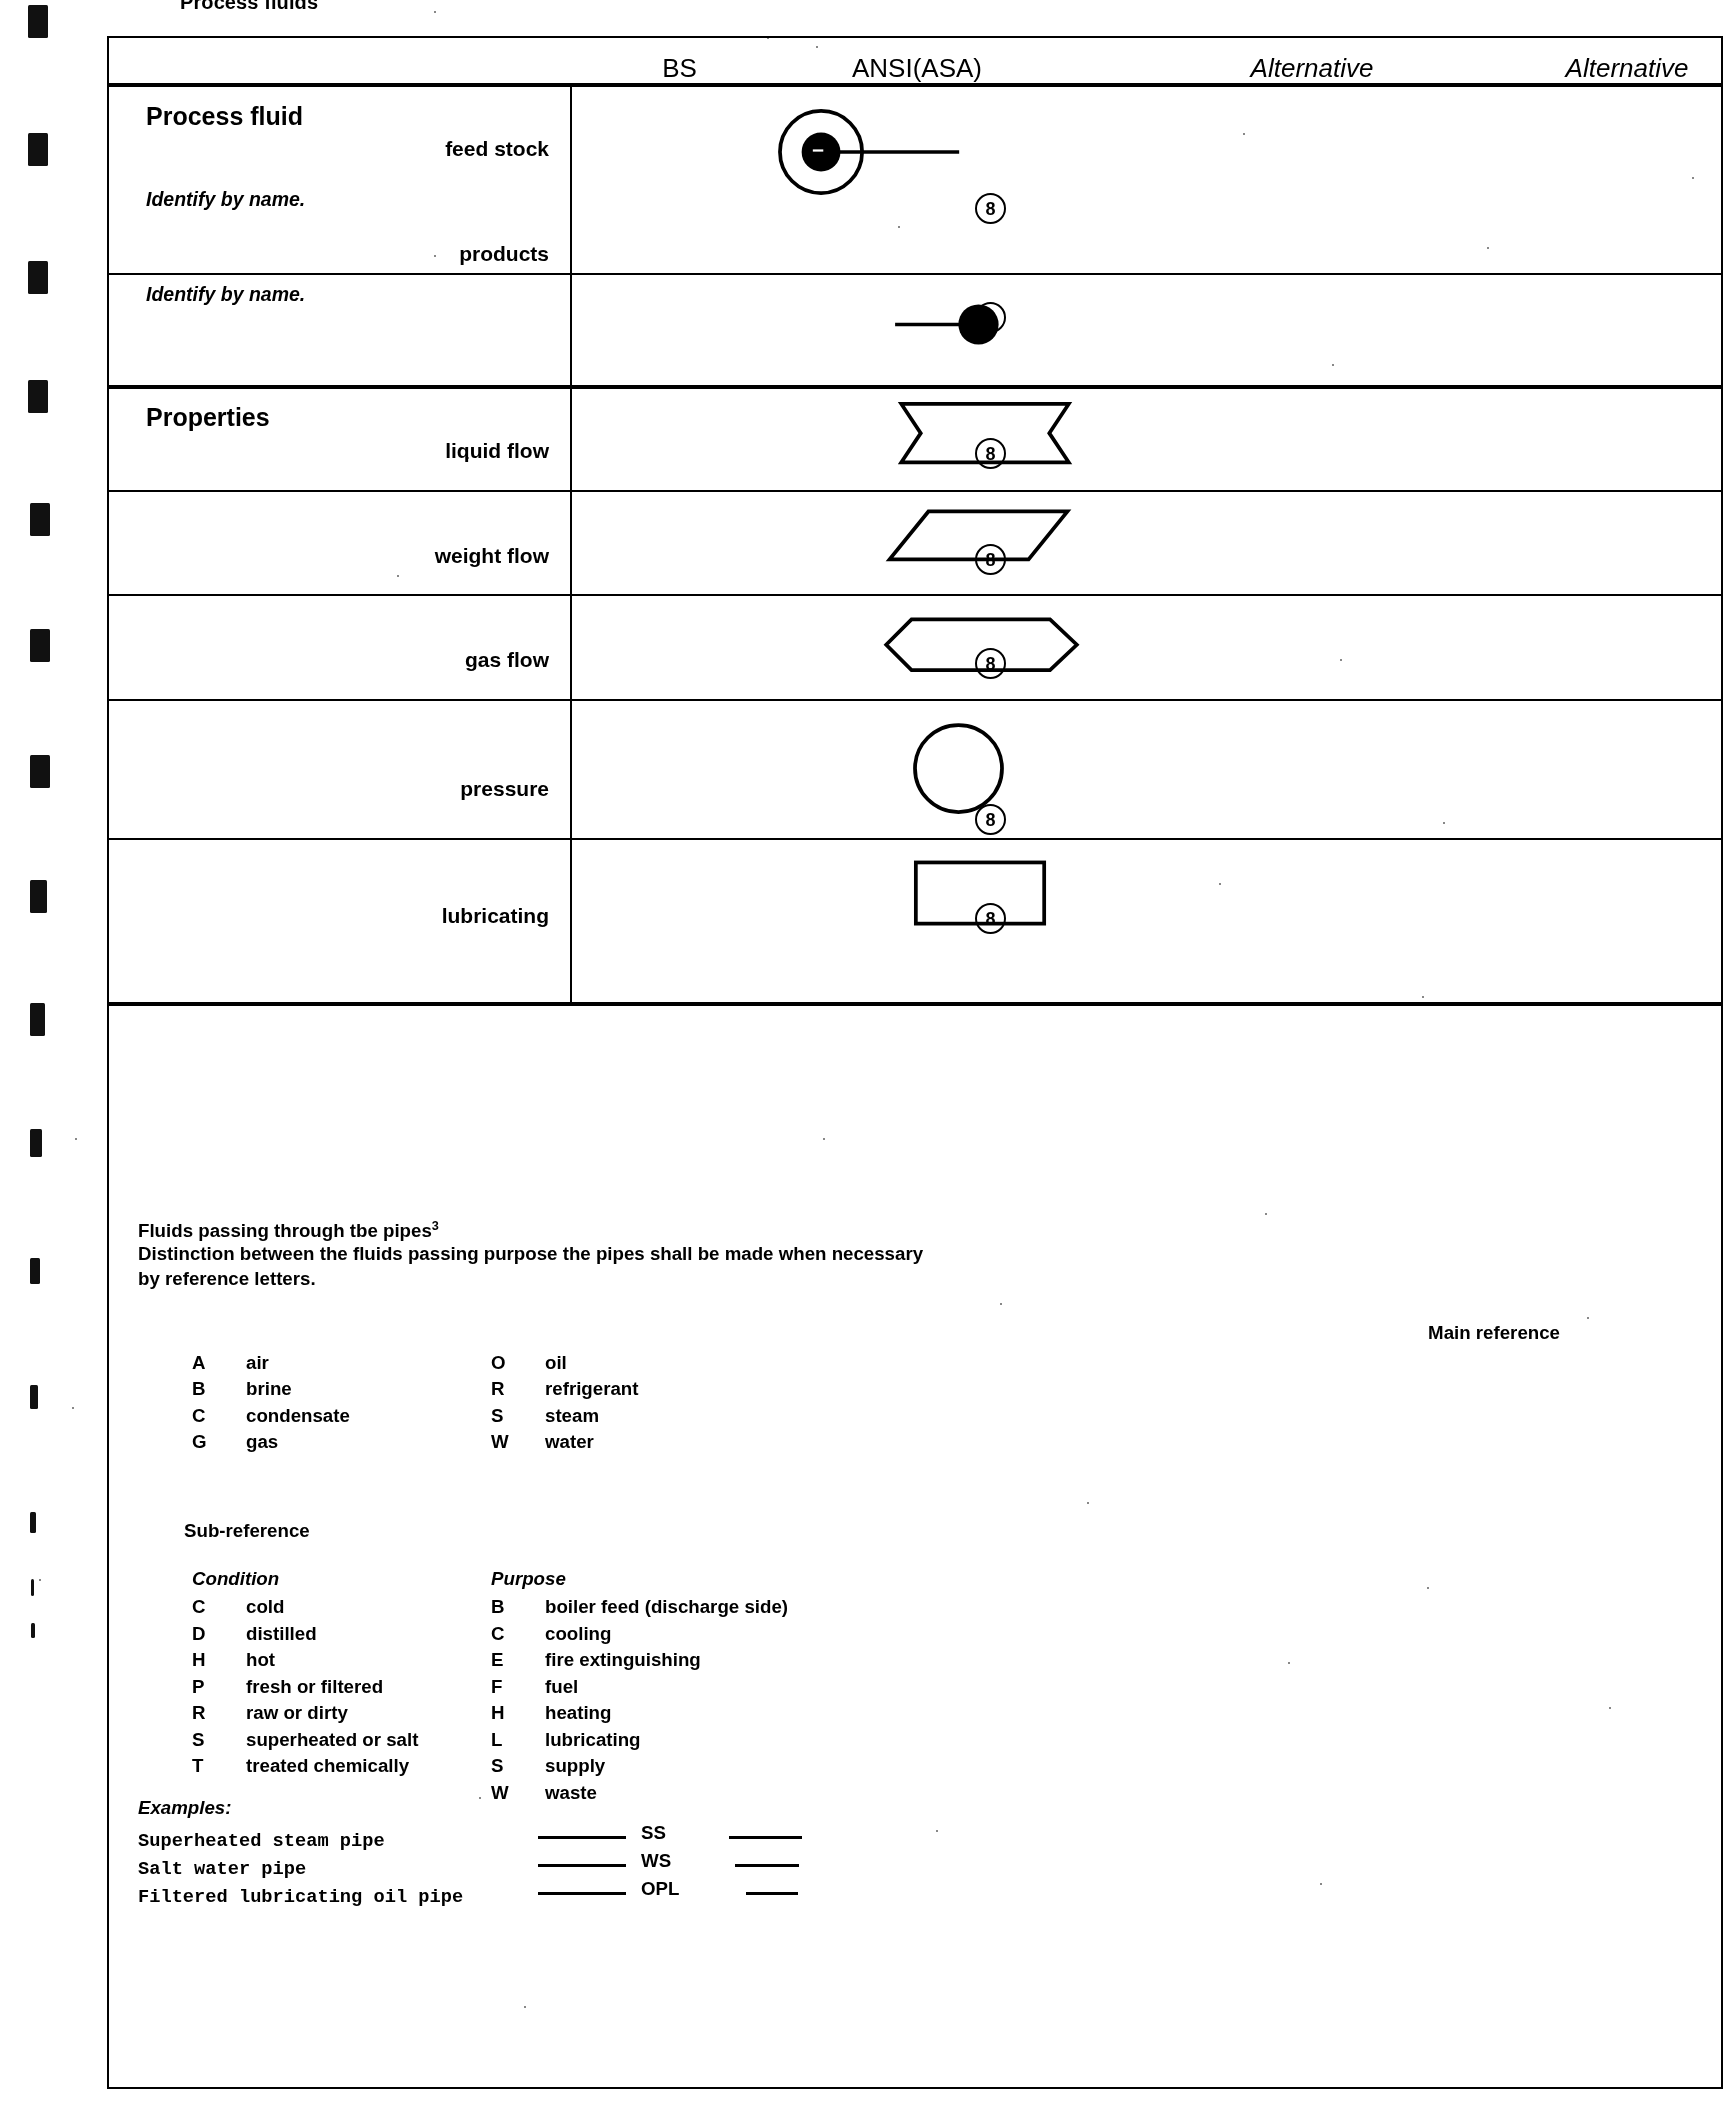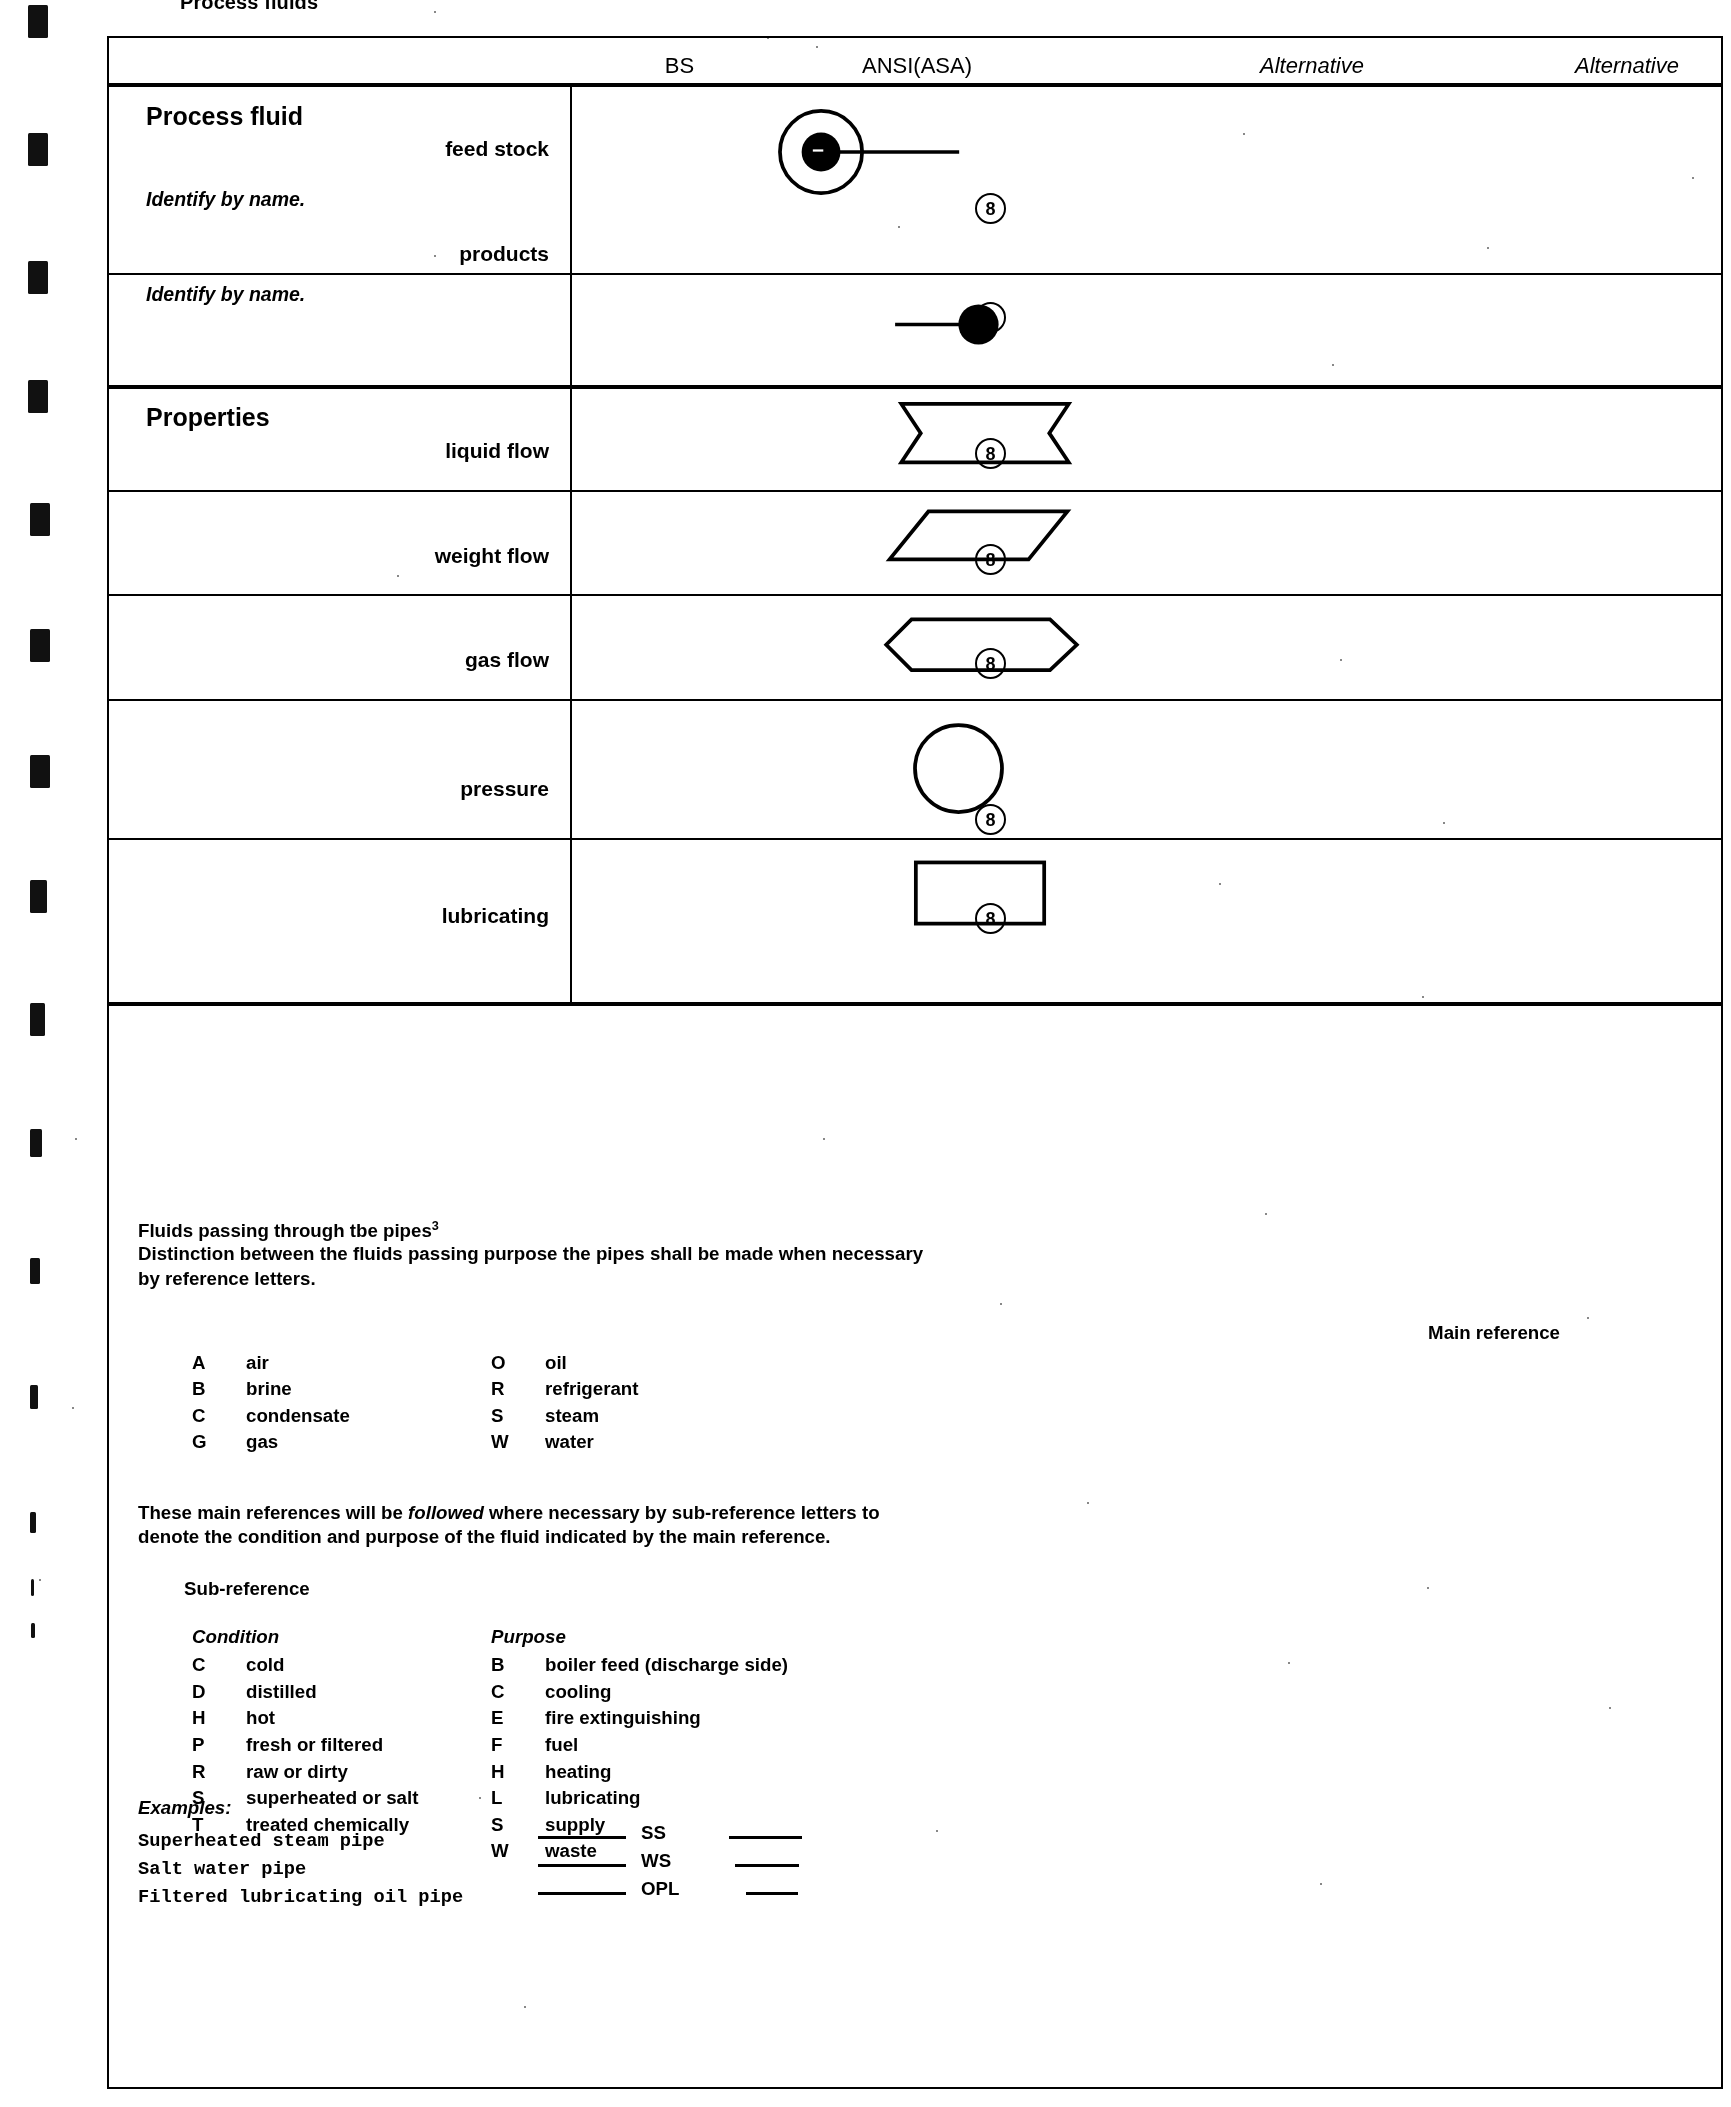--- a/index.html
+++ b/index.html
@@ -75,21 +75,21 @@
   #symbol-table .hline.thick { height: 3.7px; }
   #symbol-table .vline {
     position: absolute;
     width: 2.2px;
     background: #000;
   }
 
   .header-cell {
     position: absolute;
     top: 16.5px;
-    font-size: 22px;
+    font-size: 26px;
     text-align: center;
     white-space: nowrap;
   }
   .header-cell.italic { font-style: italic; }
 
   .row-group-title {
     position: absolute;
     font-size: 25px;
     font-weight: bold;
     white-space: nowrap;
@@ -394,23 +394,20 @@
         <span class="code-key">S</span>
         <span class="code-val">steam</span>
       </div>
       <div class="code-row">
         <span class="code-key">W</span>
         <span class="code-val">water</span>
       </div>
     </div>
   </div>
 
-  <div class="note-para" style="margin-top:9px;">
-    <span>These main references will be </span><span class="it">followed</span><span> where necessary by sub-reference letters to denote the condition and purpose of the fluid indicated by the main reference.</span>
-  </div>
 
   <div class="note-sub" style="margin-top:28.4px;margin-left:46px;">Sub-reference</div>
 
   <div class="code-table" style="height:240px;margin-top:25.5px;">
     <div class="code-col" style="left:54px;top:0;width:299px;">
       <div class="col-head">Condition</div>
       <div class="code-row">
         <span class="code-key">C</span>
         <span class="code-val">cold</span>
       </div>

